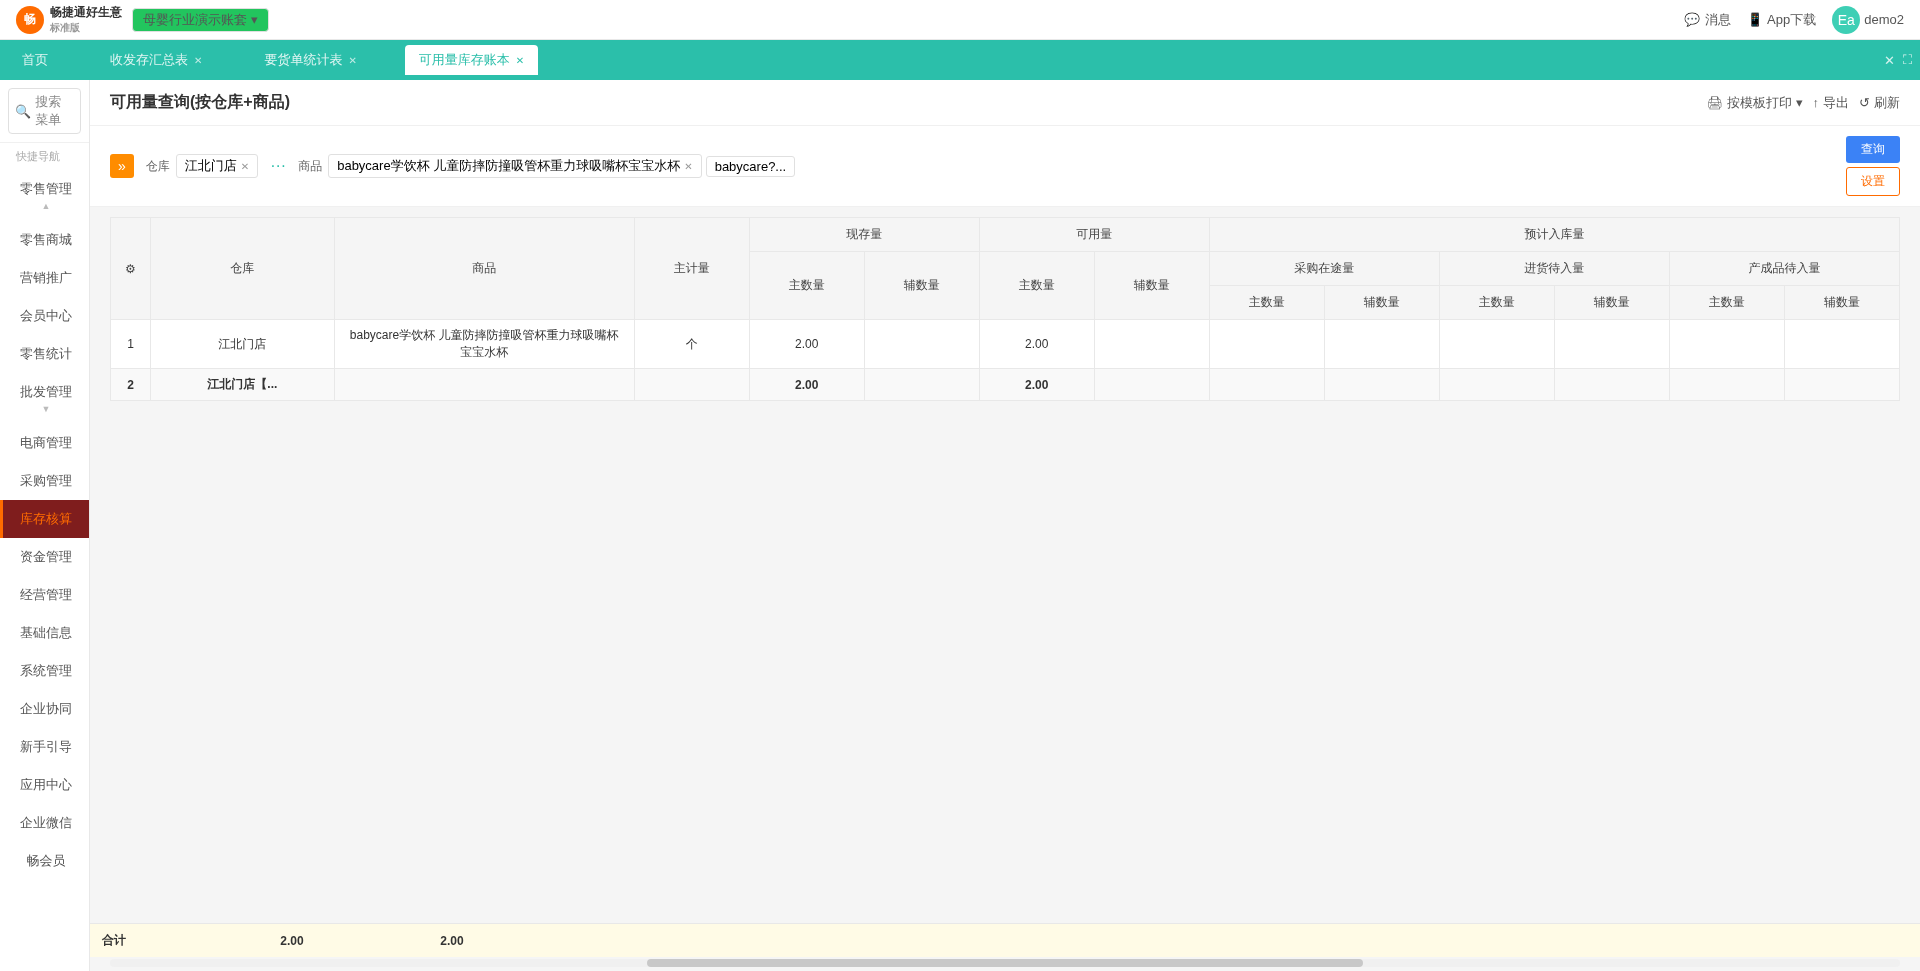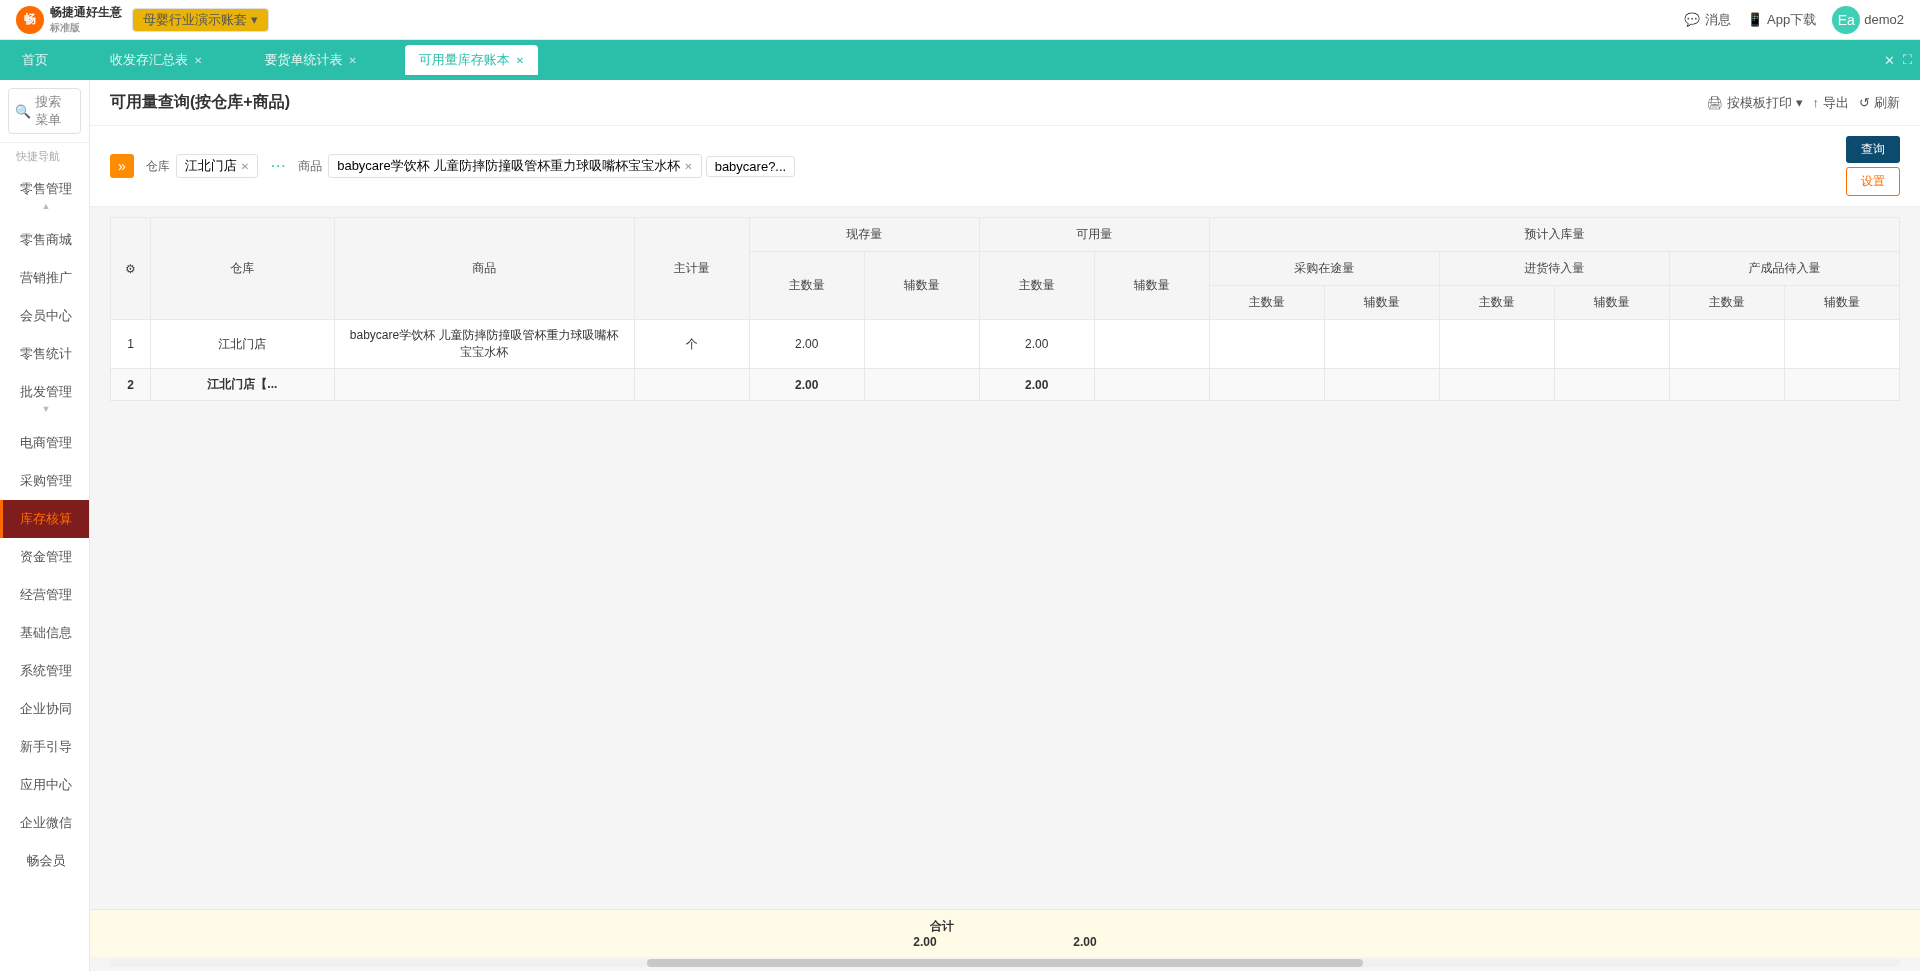--- a/index.html
+++ b/index.html
@@ -14,21 +14,21 @@
       justify-content: space-between;
       padding: 0 16px;
       border-bottom: 1px solid #e8e8e8;
       flex-shrink: 0;
     }
     .top-bar-left { display: flex; align-items: center; gap: 10px; }
     .brand-logo { display: flex; align-items: center; gap: 6px; }
     .brand-icon { width: 28px; height: 28px; background: #ff6b00; border-radius: 50%; display: flex; align-items: center; justify-content: center; color: #fff; font-size: 12px; font-weight: bold; }
     .brand-name { font-size: 12px; color: #333; font-weight: bold; }
     .brand-sub { font-size: 10px; color: #999; font-weight: bold; }
-    .industry-selector { display: flex; align-items: center; gap: 4px; background: #eab308; border: 1px solid #e0e0e0; border-radius: 4px; padding: 2px 10px; cursor: pointer; color: #555; font-size: 12px; }
+    .industry-selector { display: flex; align-items: center; gap: 4px; background: #22c55e; border: 1px solid #e0e0e0; border-radius: 4px; padding: 2px 10px; cursor: pointer; color: #555; font-size: 12px; }
     .top-bar-right { display: flex; align-items: center; gap: 16px; }
     .top-right-item { display: flex; align-items: center; gap: 4px; color: #555; cursor: pointer; font-size: 12px; }
     .avatar { width: 28px; height: 28px; border-radius: 50%; background: #3ecfb5; display: flex; align-items: center; justify-content: center; color: #fff; font-size: 14px; overflow: hidden; }
 
     
     .tab-bar {
       height: 40px;
       background: #2bbfaa;
       display: flex;
       align-items: center;
@@ -115,21 +115,21 @@
       gap: 12px;
       border-bottom: 1px solid #f0f0f0;
       flex-shrink: 0;
     }
     .filter-toggle { background: #ff8c00; color: #fff; border: none; border-radius: 3px; padding: 4px 8px; cursor: pointer; font-size: 14px; }
     .filter-group { display: flex; align-items: center; gap: 6px; }
     .filter-label { color: #666; font-size: 12px; white-space: nowrap; }
     .filter-tags { display: flex; align-items: center; gap: 4px; flex-wrap: wrap; }
     .filter-tag { background: #fff; border: 1px solid #e0e0e0; border-radius: 3px; padding: 2px 8px; font-size: 12px; display: flex; align-items: center; gap: 4px; }
     .filter-tag .remove { cursor: pointer; color: #999; font-size: 10px; }
-    .btn-query { background: #0c4a6e; color: #fff; border: none; border-radius: 3px; padding: 5px 14px; cursor: pointer; font-size: 12px; }
+    .btn-query { background: #3b82f6; color: #fff; border: none; border-radius: 3px; padding: 5px 14px; cursor: pointer; font-size: 12px; }
     .btn-settings { background: #fff; color: #ff6b00; border: 1px solid #ff6b00; border-radius: 3px; padding: 5px 14px; cursor: pointer; font-size: 12px; }
     .filter-right { margin-left: auto; display: flex; flex-direction: column; gap: 4px; }
 
     
     .table-container {
       flex: 1;
       overflow: auto;
       padding: 10px 20px;
     }
     .data-table {
@@ -161,21 +161,20 @@
     .th-group { text-align: center; }
 
     
     .table-footer {
       background: #fffbe6;
       border-top: 1px solid #e8e8e8;
       padding: 8px 12px;
       display: flex;
       align-items: center;
       flex-shrink: 0;
-      flex-direction: column;
     }
     .footer-label { color: #333; font-weight: bold; font-size: 12px; width: 150px; }
     .footer-values { display: flex; gap: 0; }
     .footer-cell { min-width: 80px; text-align: center; font-size: 12px; font-weight: bold; color: #333; padding: 0 10px; }
 
     
     .table-scroll-bar {
       padding: 2px 20px 4px 20px;
       flex-shrink: 0;
     }

